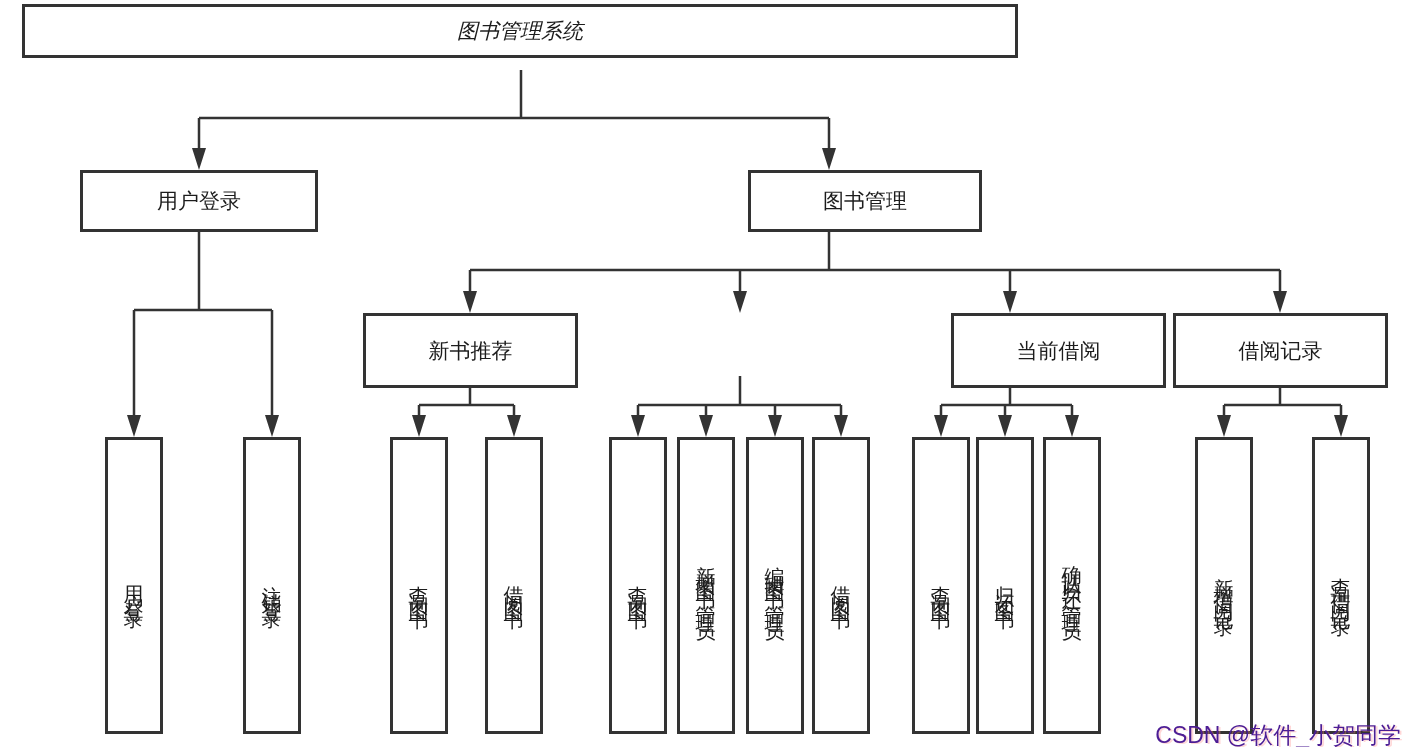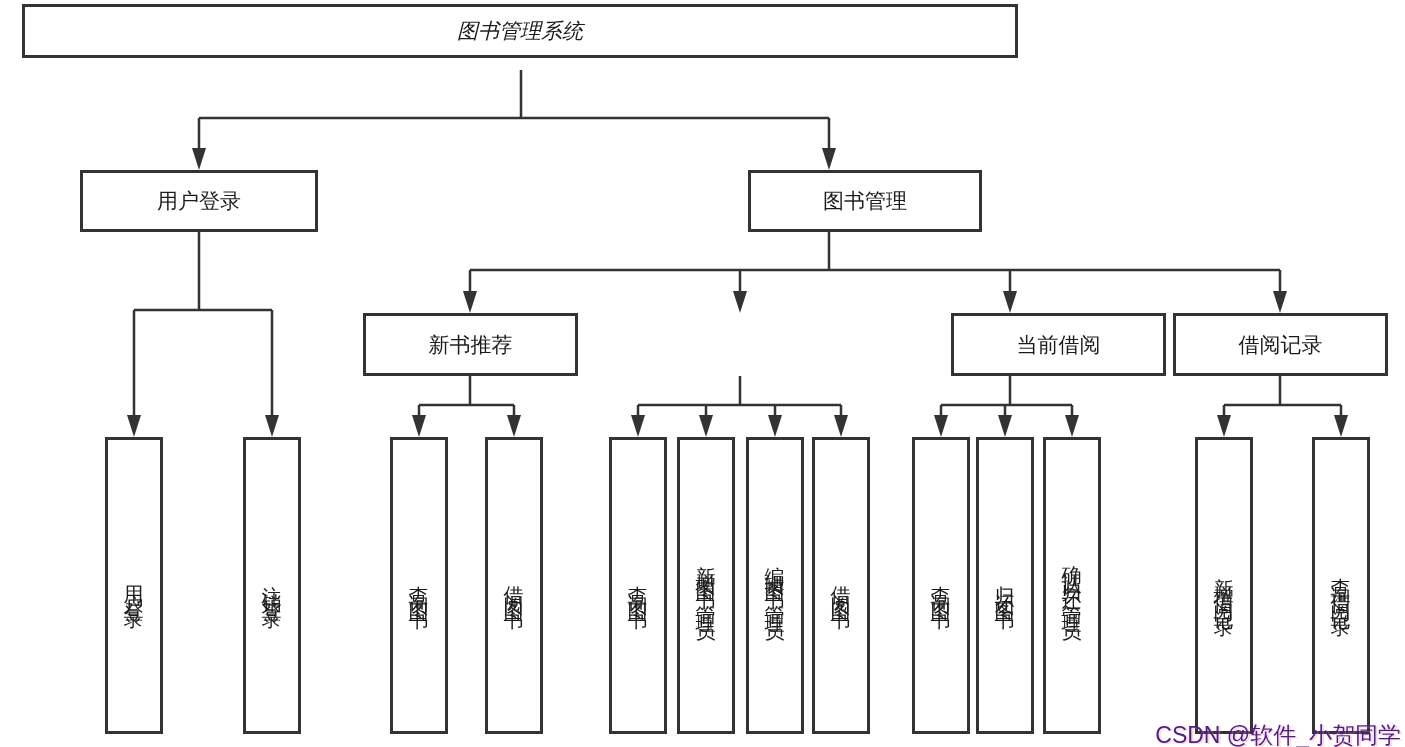--- a/index.html
+++ b/index.html
@@ -42,21 +42,21 @@
     line-height: 1.1;
     letter-spacing: 8px;
     white-space: nowrap;
   }
   
   .root  { left: 22px;  top: 4px;  width: 996px; height: 54px; font-style: italic; }
   
   .l2a   { left: 80px;  top: 170px; width: 238px;  height: 62px; }
   .l2b   { left: 712px; top: 170px; width: 234px;  height: 62px; margin-left: 36px; }
   
-  .l3    { top: 313px; width: 215px; height: 63px; }
+  .l3    { top: 313px; width: 215px; height: 75px; }
   .l3a   { left: 363px; }
   .l3b   { left: 633px; }
   .l3c   { left: 903px; margin-left: 48px; }
   .l3d   { left: 1173px; }
   
   .lf1  { left: 105px; }
   .lf2  { left: 243px; }
   .lf3  { left: 390px; }
   .lf4  { left: 485px; }
   .lf5  { left: 609px; }

